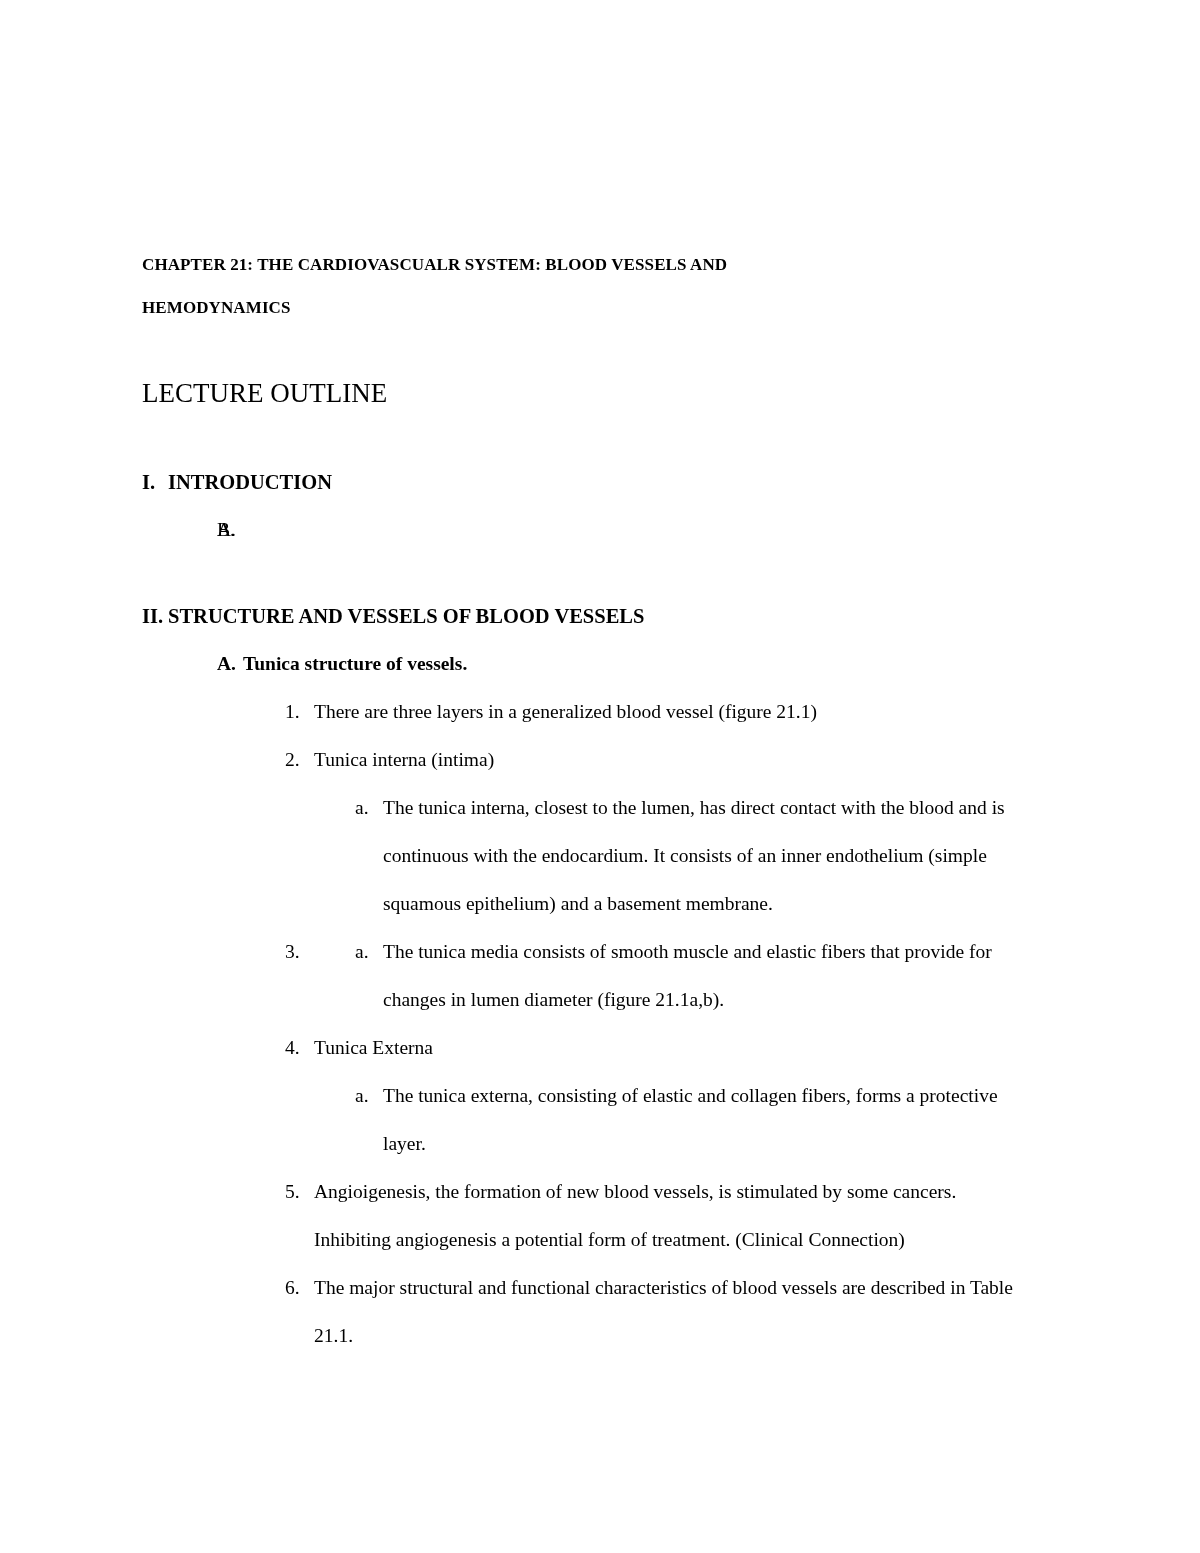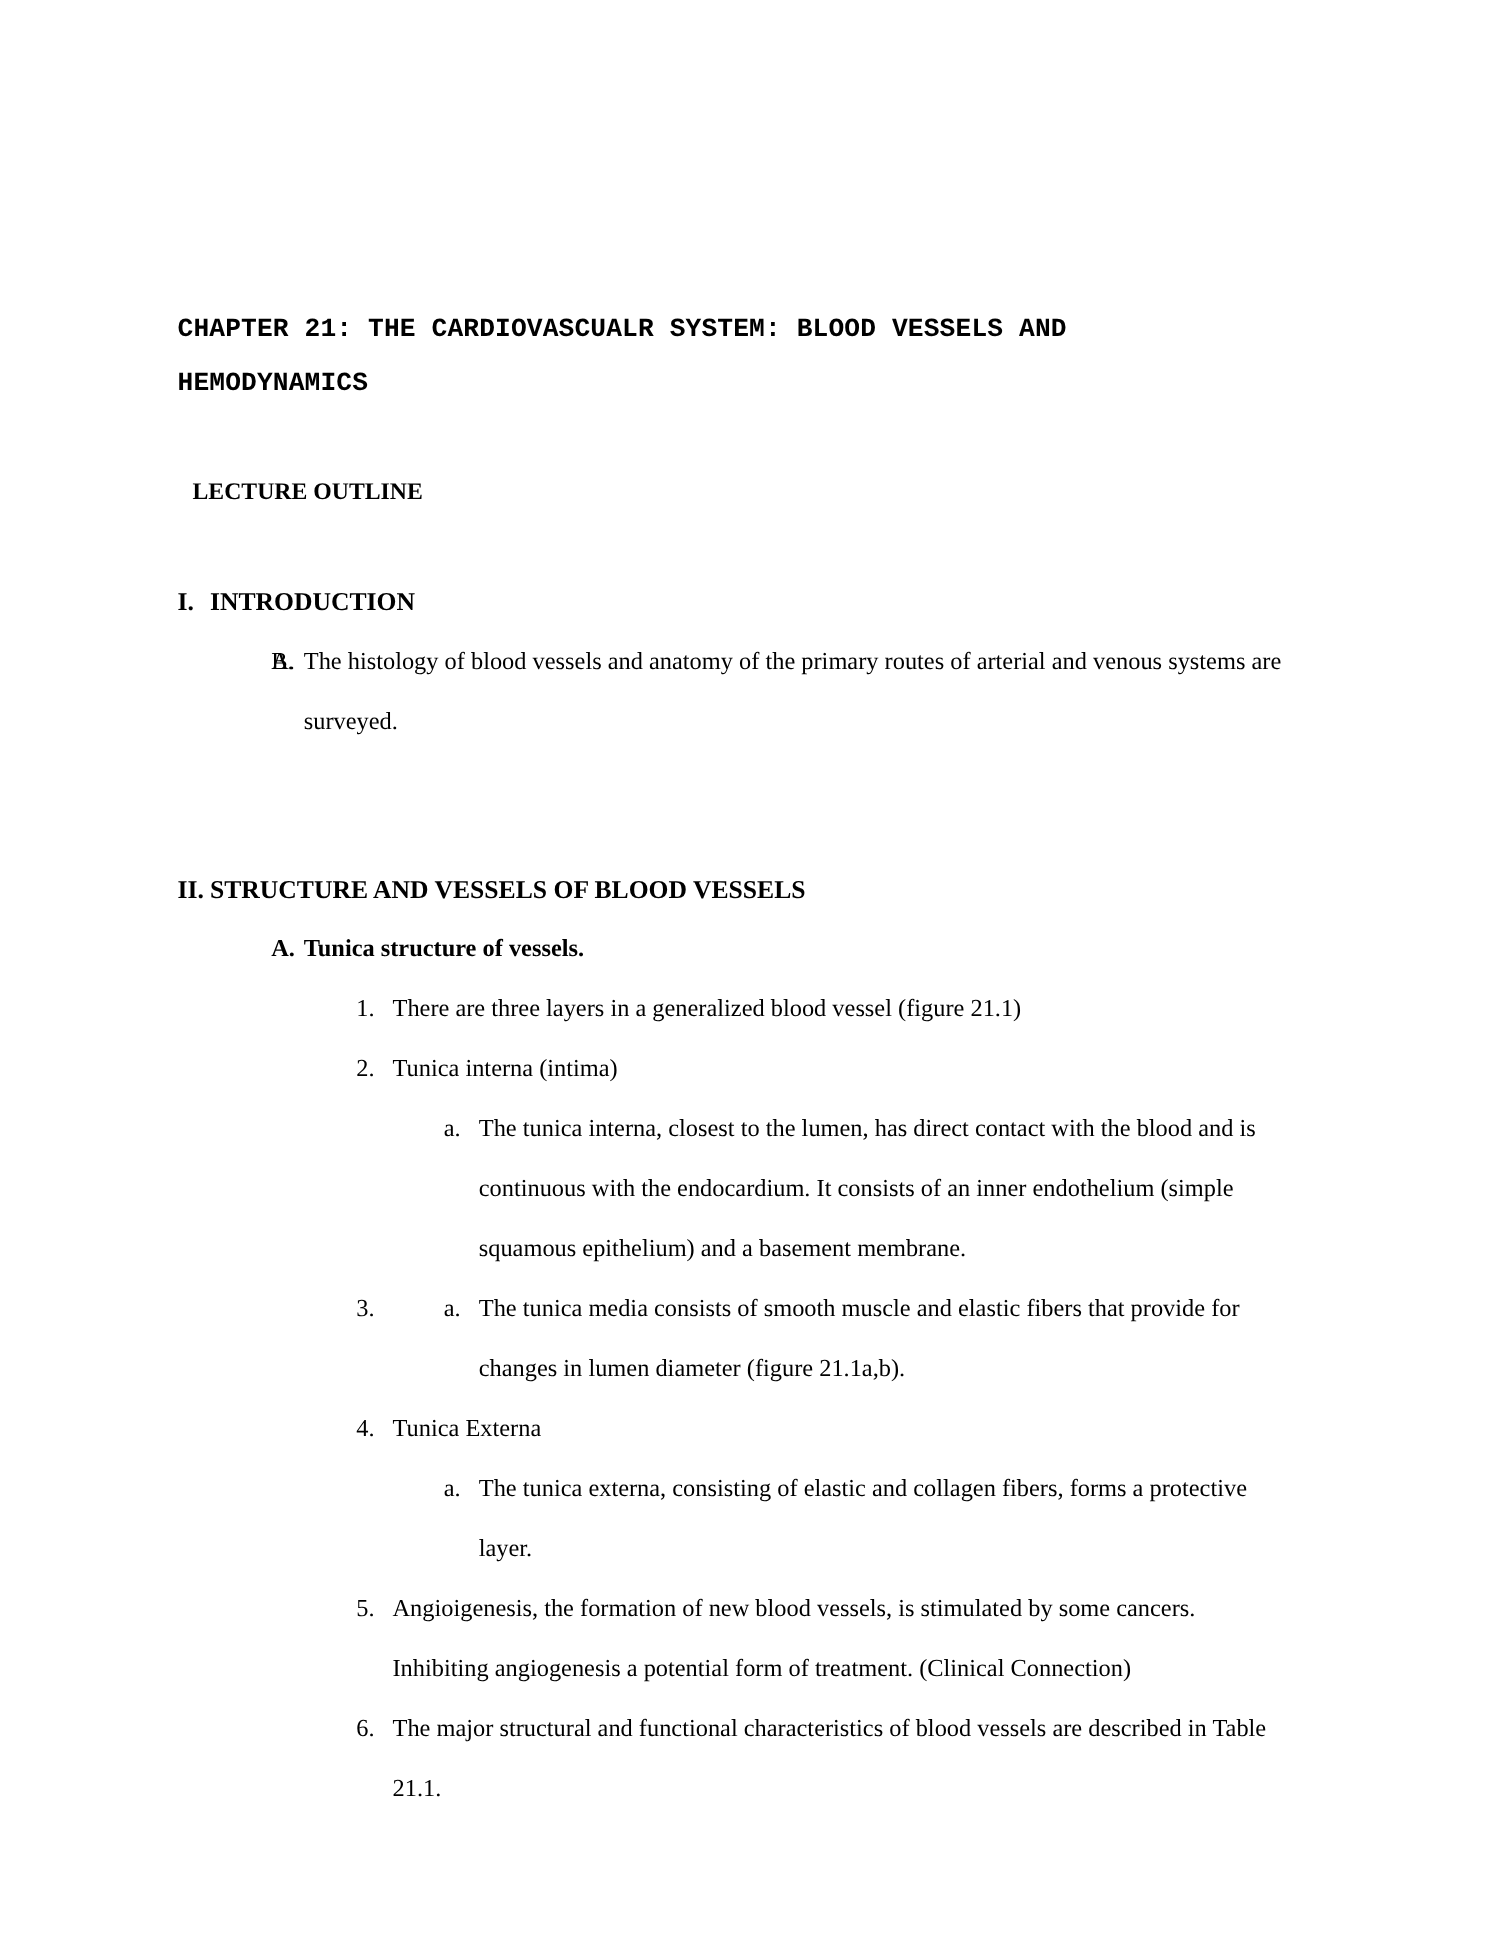--- a/index.html
+++ b/index.html
@@ -30,35 +30,33 @@
   .doc {
     position: absolute;
     left: 142px;
     top: 243px;
     width: 884px;
   }
 
   
   .title-block {
     font-weight: bold;
-    font-size: 21px;
+    font-size: 17px;
     line-height: 43px;
     letter-spacing: 0.1px;
-    font-family: Liberation Mono, monospace;
   }
   .title-line {
     white-space: nowrap;
   }
 
   .lecture-outline {
-    font-weight: bold;
-    font-size: 19px;
+    font-weight: normal;
+    font-size: 27px;
     line-height: 43px;
     margin-top: 43px;
-    margin-left: 12px;
   }
 
   .section {
     margin-top: 43px;
   }
   .section.section-gap {
     margin-top: 86px;
   }
 
   
@@ -121,21 +119,20 @@
         <span class="marker">I.</span>
         <span class="txt">INTRODUCTION</span>
       </div>
 
       <div class="row lvl-alpha">
         <span class="marker">A.</span>
       </div>
 
       <div class="row lvl-alpha">
         <span class="marker">B.</span>
-        <span class="txt">The histology of blood vessels and anatomy of the primary routes of arterial and venous systems are surveyed.</span>
       </div>
     </div>
 
     <div class="section section-gap">
       <div class="row lvl-roman">
         <span class="marker">II.</span>
         <span class="txt">STRUCTURE AND VESSELS OF BLOOD VESSELS</span>
       </div>
 
       <div class="row lvl-alpha bold">

